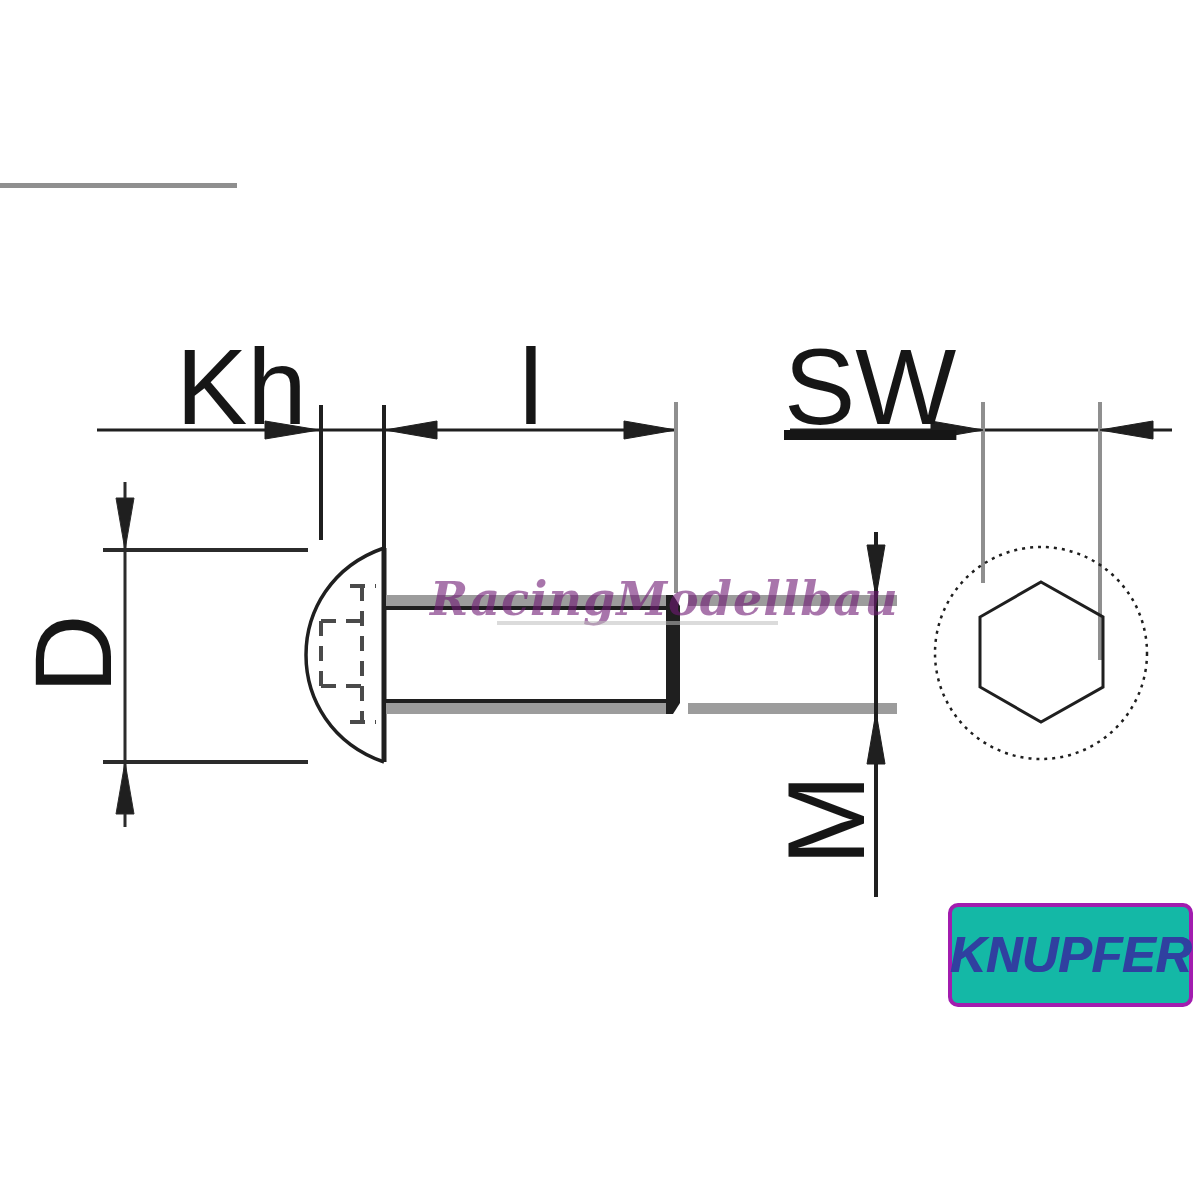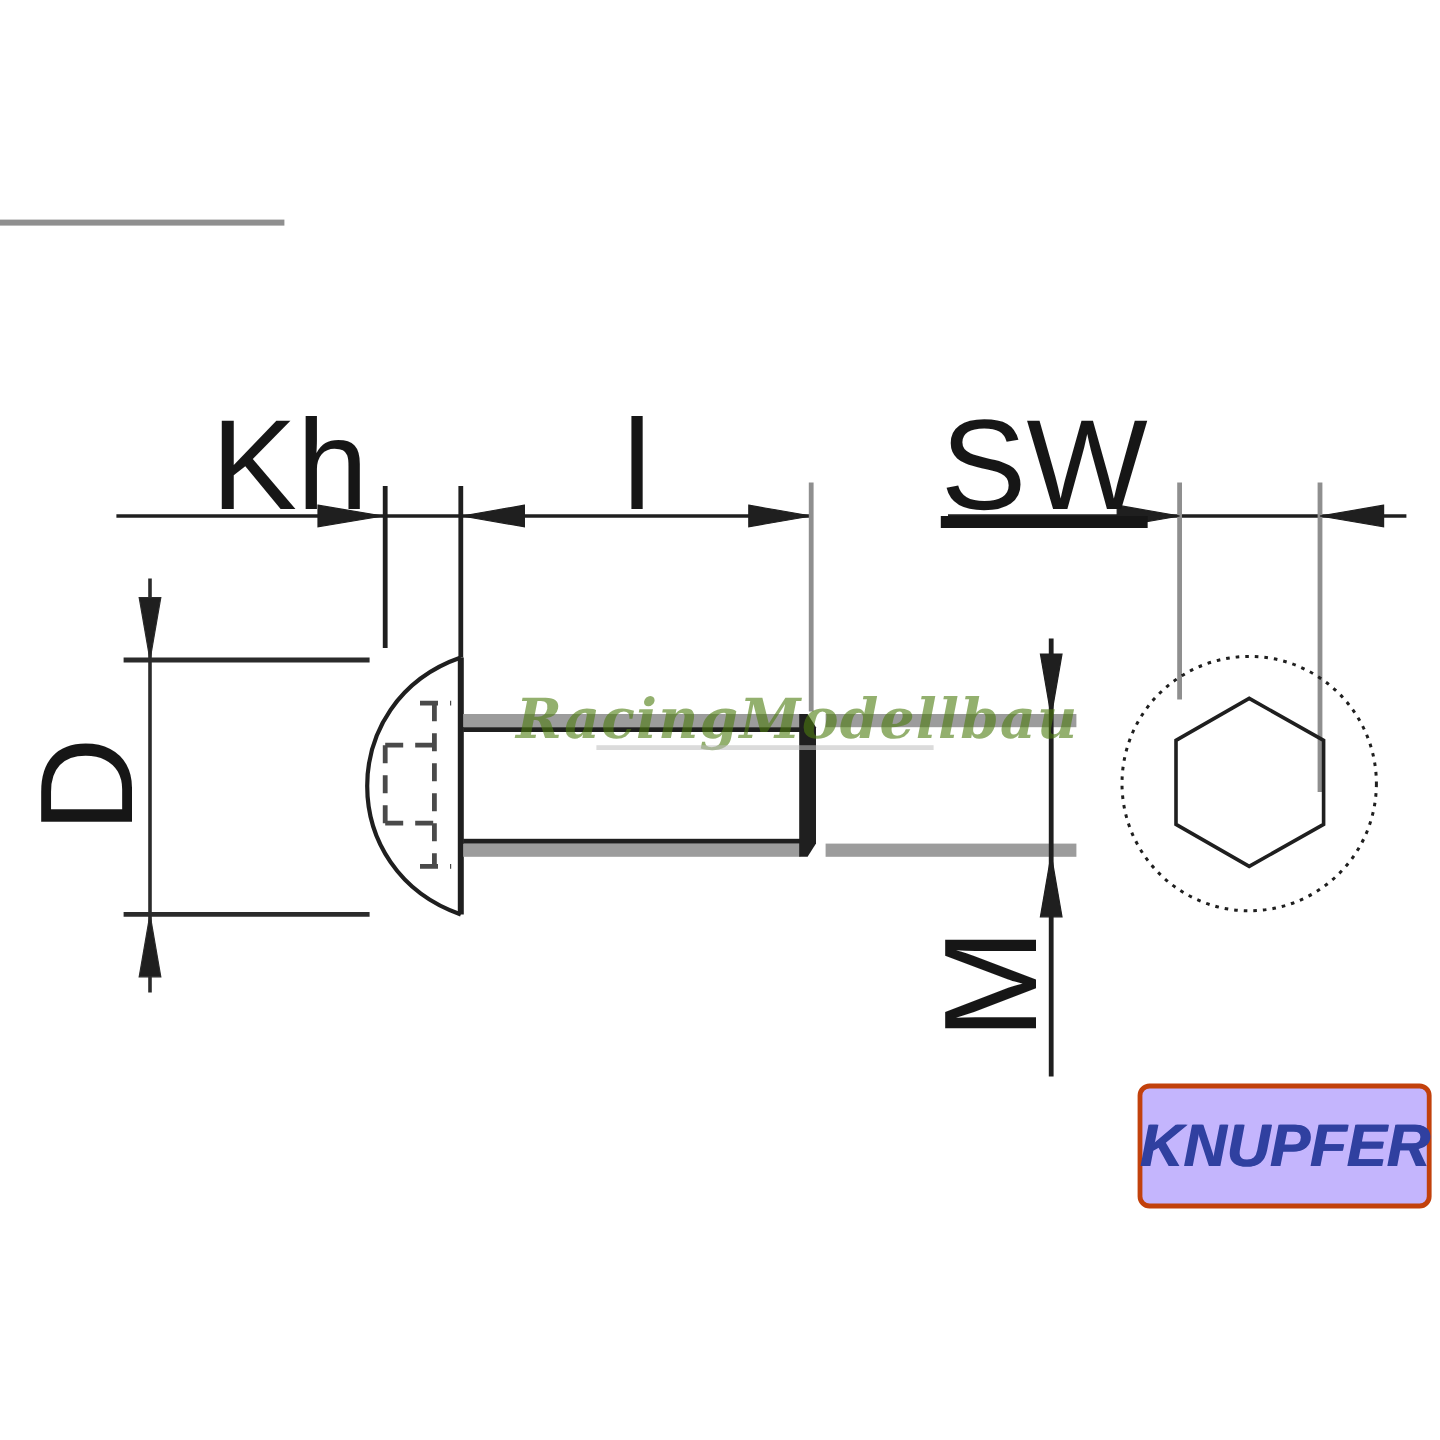--- a/index.html
+++ b/index.html
@@ -16,28 +16,28 @@
     position:absolute;color:#161616;font-size:107px;line-height:1;
     font-family:"Liberation Sans",sans-serif;white-space:nowrap;
   }
   .rot{
     width:150px;height:110px;display:flex;align-items:center;justify-content:center;
     transform:rotate(-90deg);font-size:110px;
   }
   #watermark{
     left:430px;top:572px;font-family:"DejaVu Serif",serif;
     font-style:italic;font-weight:bold;font-size:46px;letter-spacing:1px;
-    color:#4d7c0f;opacity:0.6;white-space:nowrap;
+    color:#701a75;opacity:0.6;white-space:nowrap;
   }
   #watermark-underline{
     left:497px;top:621px;width:281px;height:4px;background:#bdbdbd;opacity:0.55;
   }
   #logo{
     left:948px;top:903px;width:245px;height:104px;box-sizing:border-box;
-    background:#c4b5fd;border:4px solid #c2410c;border-radius:10px;
+    background:#14b8a6;border:4px solid #a21caf;border-radius:10px;
     display:flex;align-items:center;justify-content:center;text-align:right;
   }
   #logo .logo-text{
     font-family:"Liberation Sans",sans-serif;font-style:italic;font-weight:900;
     font-size:50px;color:#3040a0;letter-spacing:0px;
     text-shadow:1px 0 0 #3040a0;
   }
 </style>
 </head>
 <body>

